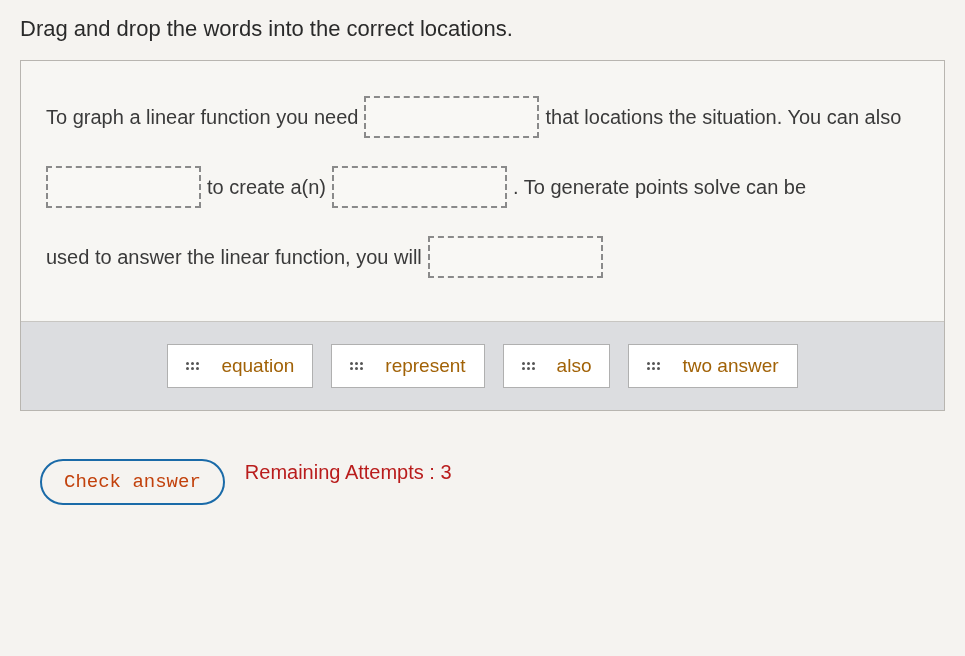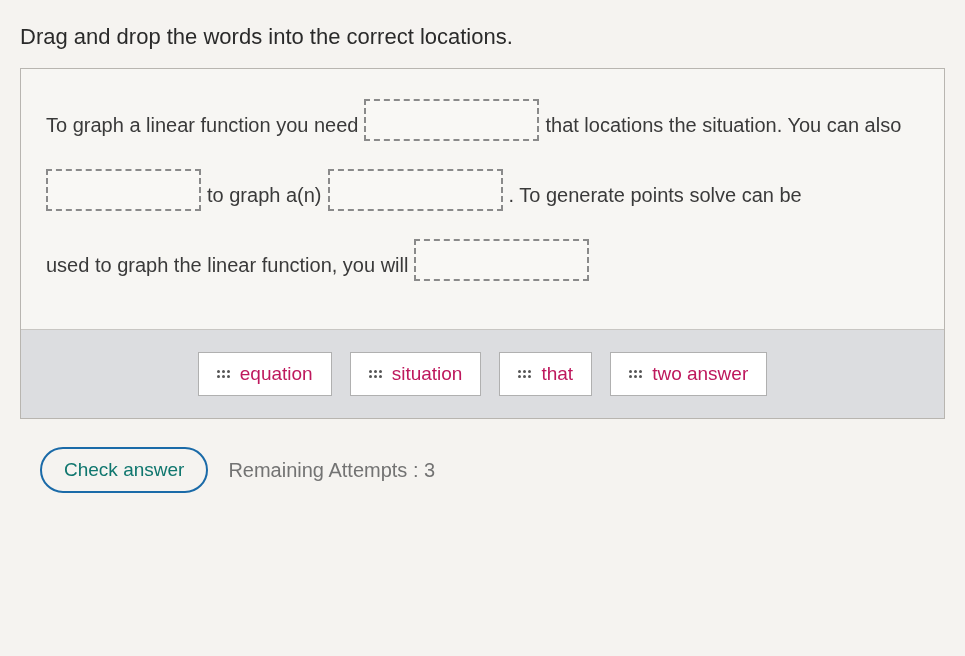--- a/index.html
+++ b/index.html
@@ -9,41 +9,41 @@
     }
     body {
       font-family: Arial, Helvetica, sans-serif;
       background: #f5f3f0;
       width: 965px;
       height: 656px;
       overflow: hidden;
       color: #3a3a3a;
     }
     .container {
-      padding: 24px 20px 0 20px;
+      padding: 16px 20px 0 20px;
     }
     .instruction {
       font-size: 22px;
       color: #2a2a2a;
       margin-bottom: 18px;
     }
     .question-box {
       border: 1px solid #b8b5b0;
       background: #f7f6f3;
       padding: 0;
     }
     .question-content {
       padding: 30px 25px 20px 25px;
       font-size: 20px;
       color: #3a3a3a;
       line-height: 2.6;
     }
     .question-line {
       display: flex;
-      align-items: flex-start;
+      align-items: center;
       flex-wrap: wrap;
       gap: 6px;
       margin-bottom: 18px;
     }
     .dropzone {
       display: inline-block;
       min-width: 155px;
       height: 42px;
       border: 2px dashed #8a8a8a;
       background: #f9f8f5;
@@ -61,24 +61,24 @@
       display: flex;
       justify-content: center;
       gap: 18px;
       border-top: 1px solid #c8c6c2;
     }
     .draggable-word {
       background: #ffffff;
       border: 1px solid #b0b0b0;
       padding: 10px 18px;
       font-size: 19px;
-      color: #be185d;
+      color: #a16207;
       display: flex;
       align-items: center;
-      gap: 10px;
+      gap: 22px;
       cursor: grab;
     }
     .drag-handle {
       display: inline-grid;
       grid-template-columns: repeat(3, 3px);
       grid-template-rows: repeat(2, 3px);
       gap: 2px;
     }
     .drag-handle span {
       width: 3px;
@@ -88,56 +88,57 @@
     }
     .footer {
       padding: 28px 20px 20px 20px;
       display: flex;
       align-items: center;
       gap: 20px;
     }
     .check-btn {
       border: 2px solid #1a6aa8;
       background: transparent;
-      color: #0f766e;
+      color: #c2410c;
       font-size: 19px;
       padding: 10px 22px;
       border-radius: 28px;
       cursor: pointer;
-      font-family: Liberation Sans, sans-serif;
+      font-family: Liberation Mono, monospace;
+      margin-top: 20px;
     }
     .attempts {
       font-size: 20px;
-      color: #737373;
+      color: #b91c1c;
     }
   </style>
 </head>
 <body>
 
 <div class="container">
   <div class="instruction">Drag and drop the words into the correct locations.</div>
 
   <div class="question-box">
     <div class="question-content">
 
       <div class="question-line">
         <span>To graph a linear function you need</span>
         <span class="dropzone wide"></span>
         <span>that locations the situation. You can also</span>
       </div>
 
       <div class="question-line">
         <span class="dropzone"></span>
-        <span>to graph a(n)</span>
+        <span>to create a(n)</span>
         <span class="dropzone wide"></span>
         <span>. To generate points solve can be</span>
       </div>
 
       <div class="question-line">
-        <span>used to graph the linear function, you will</span>
+        <span>used to answer the linear function, you will</span>
         <span class="dropzone wide"></span>
       </div>
 
 
     </div>
 
     <div class="word-bank">
       <div class="draggable-word">
         <span class="drag-handle">
             <span></span>
@@ -151,32 +152,32 @@
       </div>
       <div class="draggable-word">
         <span class="drag-handle">
             <span></span>
             <span></span>
             <span></span>
             <span></span>
             <span></span>
             <span></span>
           </span>
-        <span>situation</span>
+        <span>represent</span>
       </div>
       <div class="draggable-word">
         <span class="drag-handle">
             <span></span>
             <span></span>
             <span></span>
             <span></span>
             <span></span>
             <span></span>
           </span>
-        <span>that</span>
+        <span>also</span>
       </div>
       <div class="draggable-word">
         <span class="drag-handle">
             <span></span>
             <span></span>
             <span></span>
             <span></span>
             <span></span>
             <span></span>
           </span>

